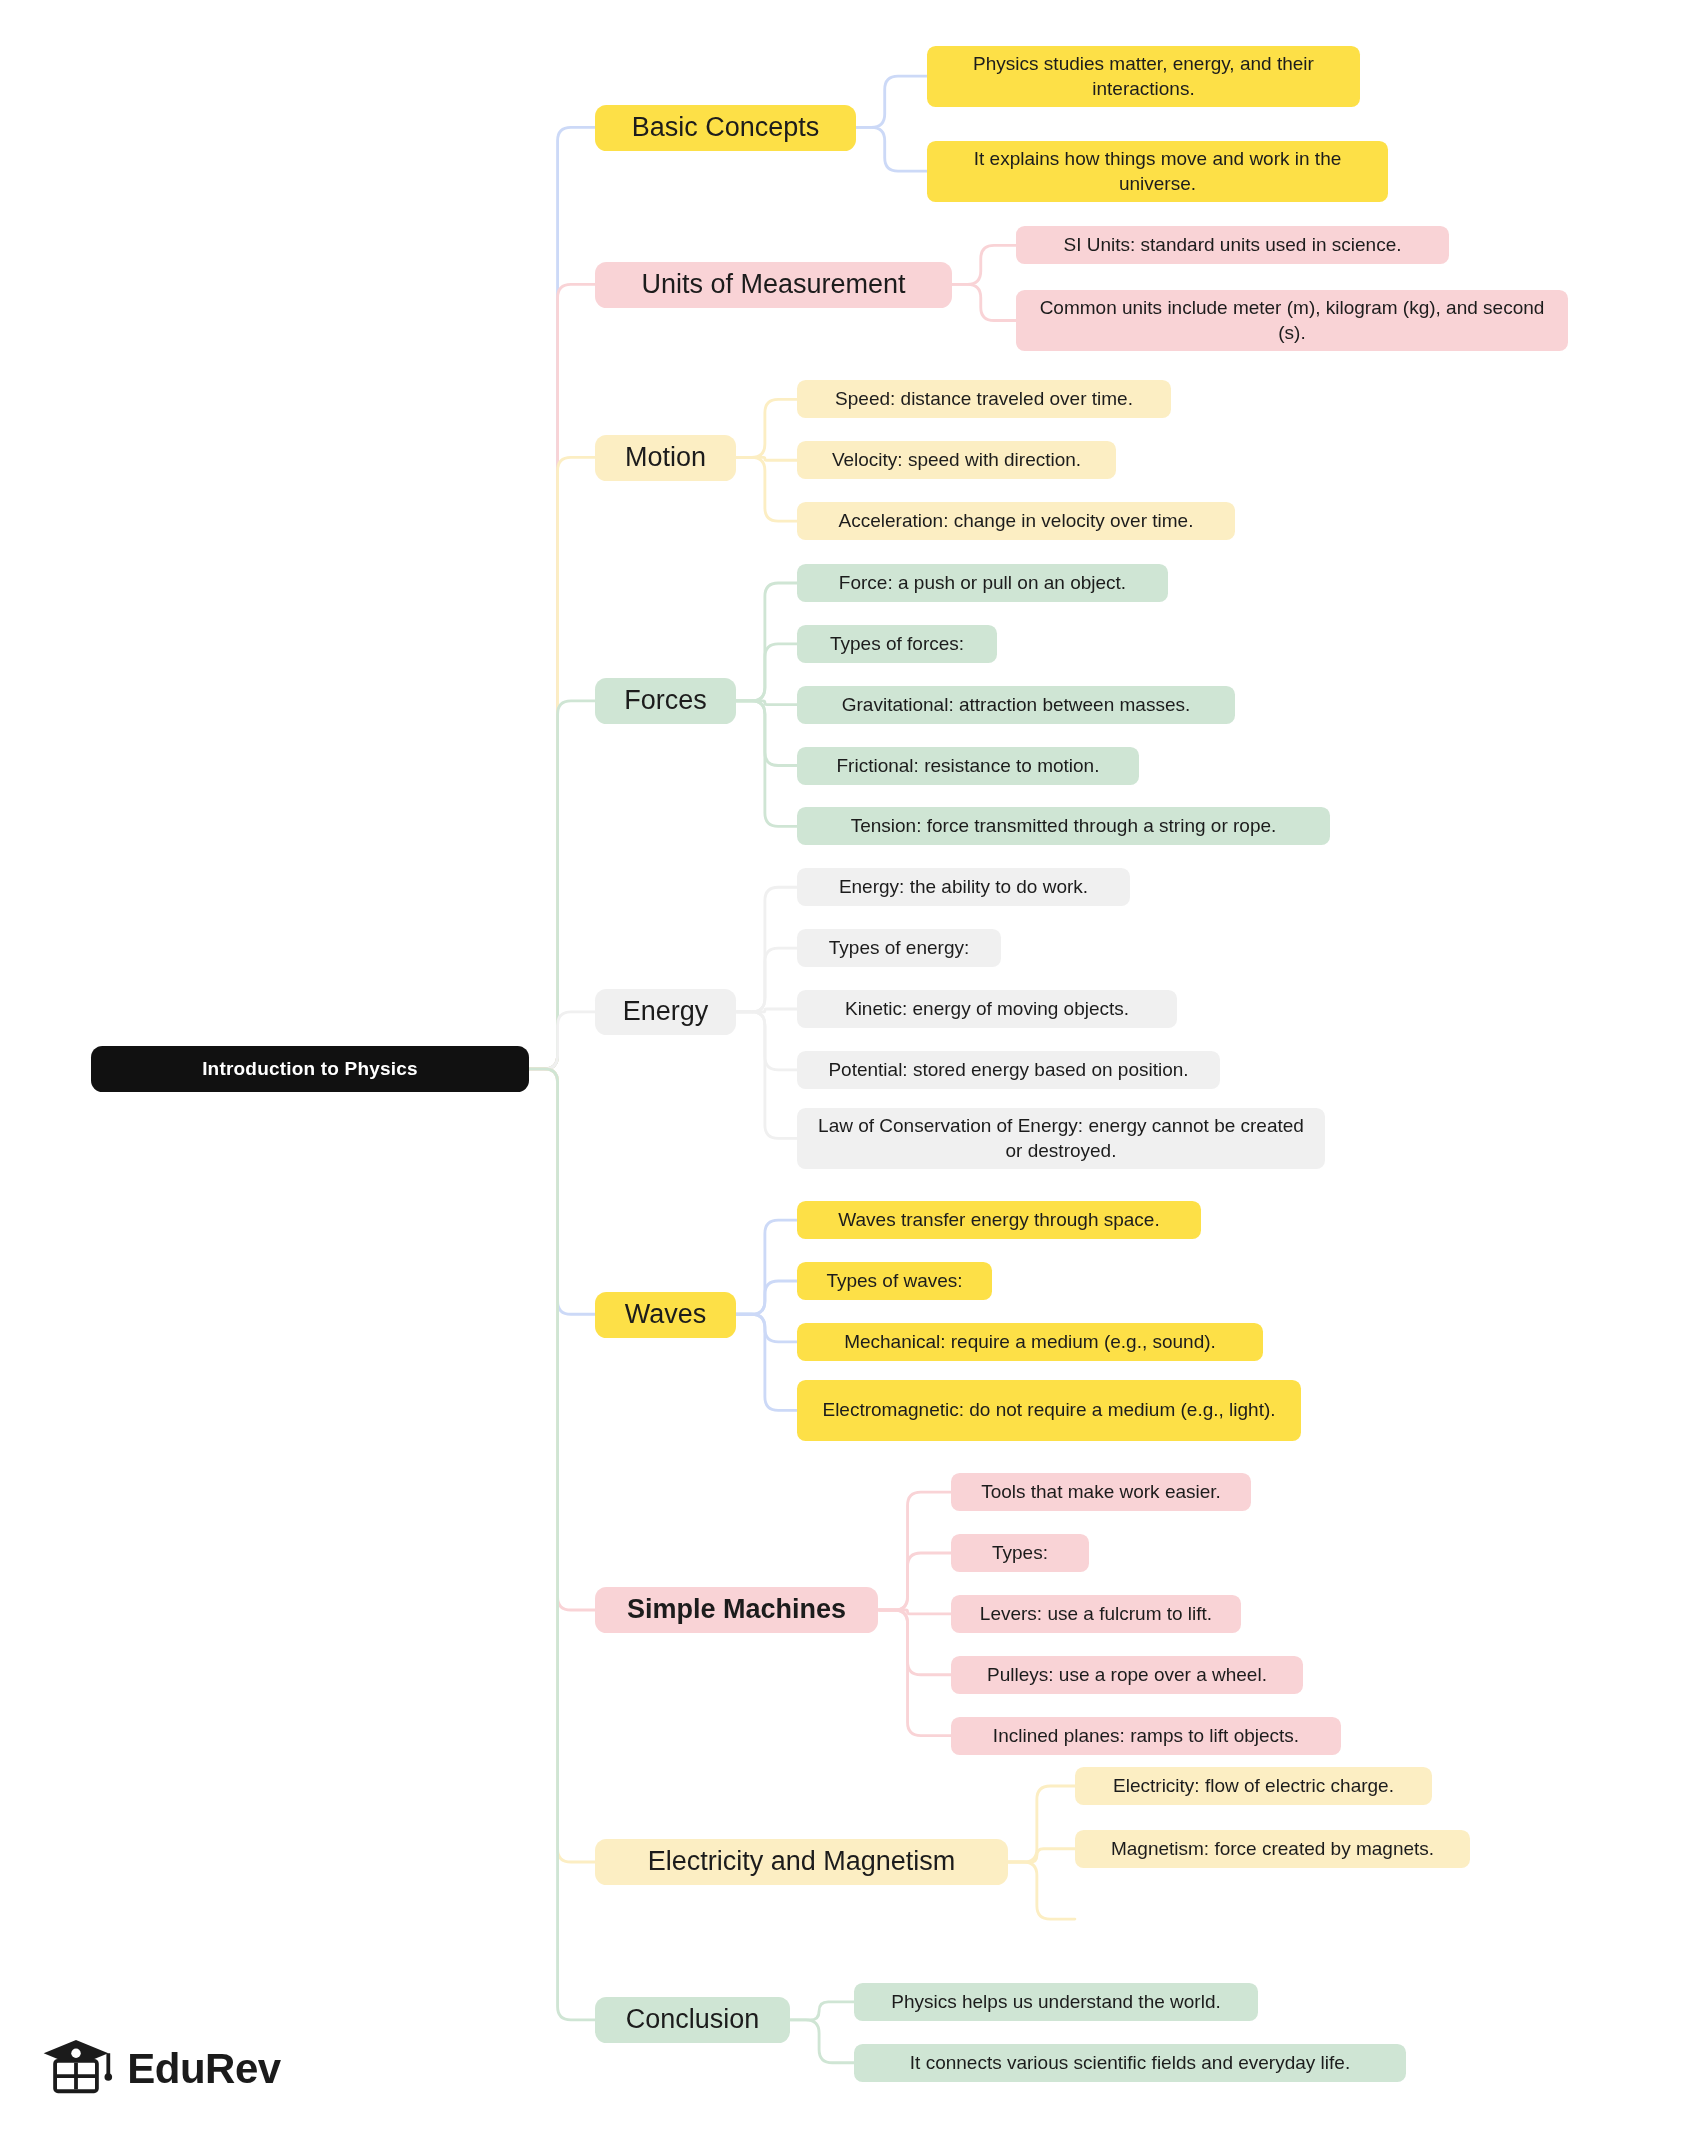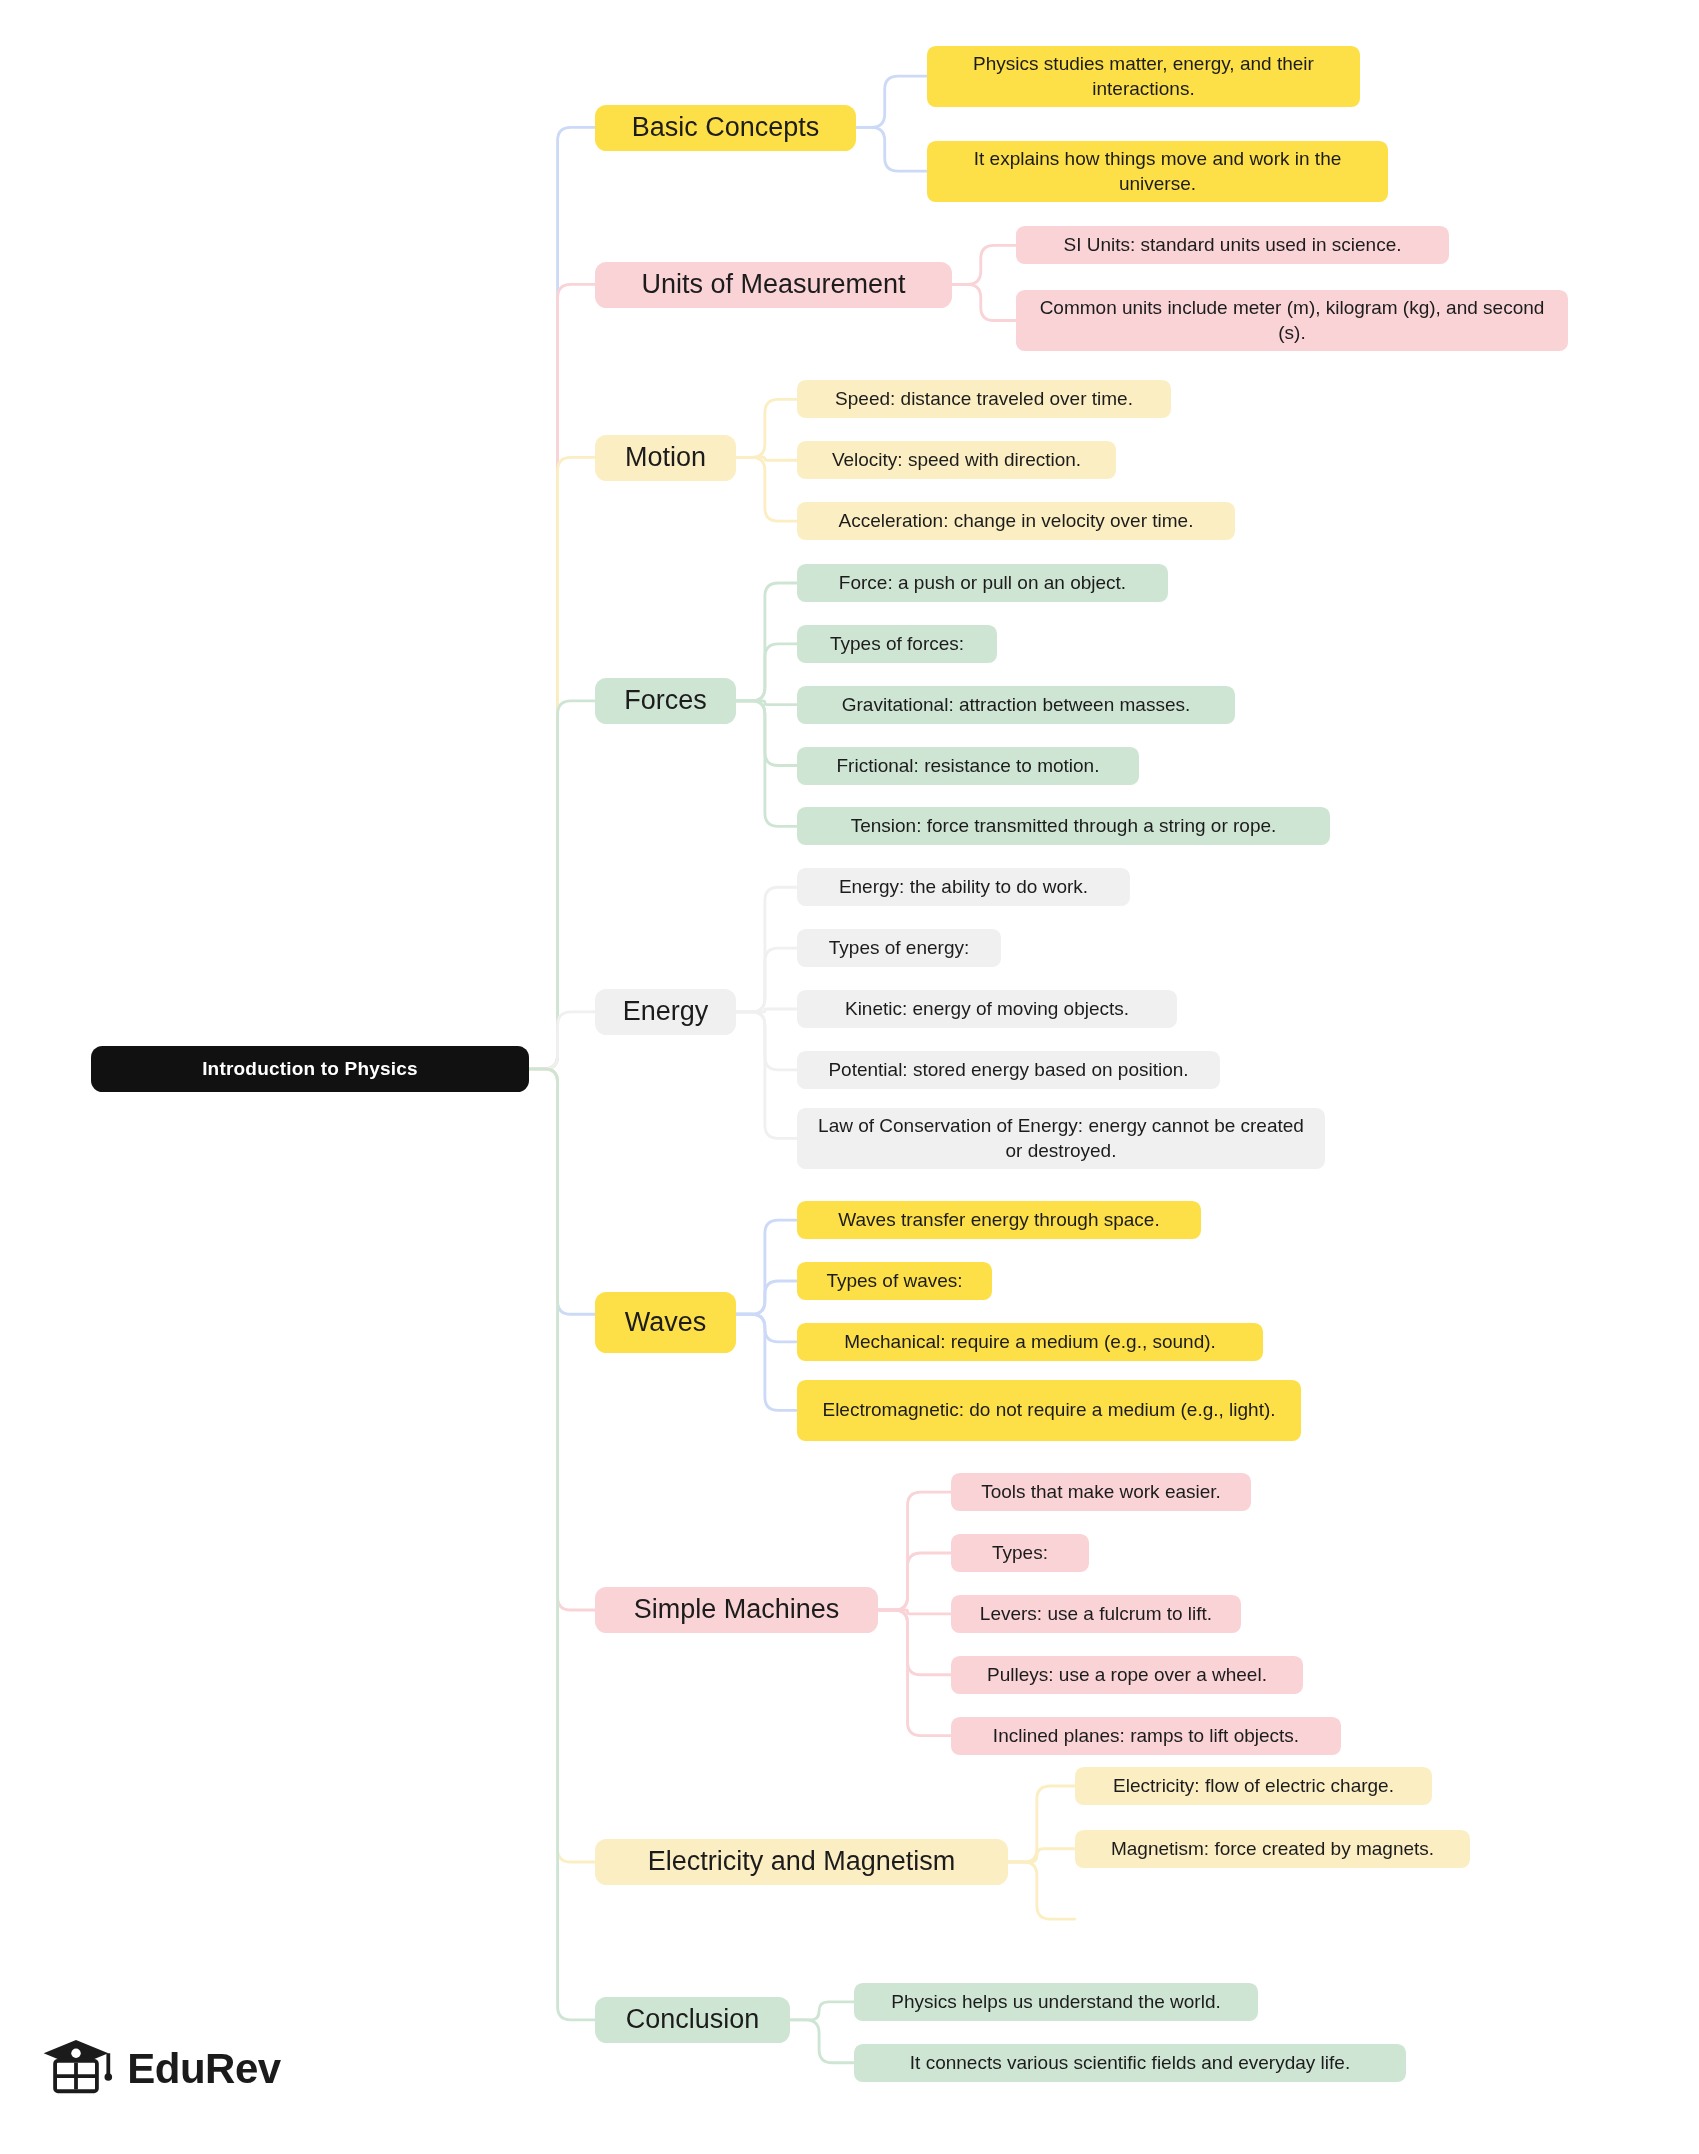--- a/index.html
+++ b/index.html
@@ -205,37 +205,37 @@
   <div class="node leaf c-gray" style="left:797px; top:990px; width:380px; height:38px;">
     <span>Kinetic: energy of moving objects.</span>
   </div>
   <div class="node leaf c-gray" style="left:797px; top:1051px; width:423px; height:38px;">
     <span>Potential: stored energy based on position.</span>
   </div>
   <div class="node leaf c-gray" style="left:797px; top:1108px; width:528px; height:61px;">
     <span>Law of Conservation of Energy: energy cannot be created or destroyed.</span>
   </div>
 
-  <div class="node branch c-blue" style="left:595px; top:1292px; width:141px; height:61px;">
+  <div class="node branch c-blue" style="left:595px; top:1292px; width:141px; height:46px;">
     <span>Waves</span>
   </div>
   <div class="node leaf c-blue" style="left:797px; top:1201px; width:404px; height:38px;">
     <span>Waves transfer energy through space.</span>
   </div>
   <div class="node leaf c-blue" style="left:797px; top:1262px; width:195px; height:38px;">
     <span>Types of waves:</span>
   </div>
   <div class="node leaf c-blue" style="left:797px; top:1323px; width:466px; height:38px;">
     <span>Mechanical: require a medium (e.g., sound).</span>
   </div>
   <div class="node leaf c-blue" style="left:797px; top:1380px; width:504px; height:61px;">
     <span>Electromagnetic: do not require a medium (e.g., light).</span>
   </div>
 
-  <div class="node branch c-pink" style="left:595px; top:1587px; width:283px; height:46px;">
+  <div class="node branch c-pink" style="left:595px; top:1587px; width:283px; height:46px;font-weight:bold;">
     <span>Simple Machines</span>
   </div>
   <div class="node leaf c-pink" style="left:951px; top:1473px; width:300px; height:38px;">
     <span>Tools that make work easier.</span>
   </div>
   <div class="node leaf c-pink" style="left:951px; top:1534px; width:138px; height:38px;">
     <span>Types:</span>
   </div>
   <div class="node leaf c-pink" style="left:951px; top:1595px; width:290px; height:38px;">
     <span>Levers: use a fulcrum to lift.</span>

